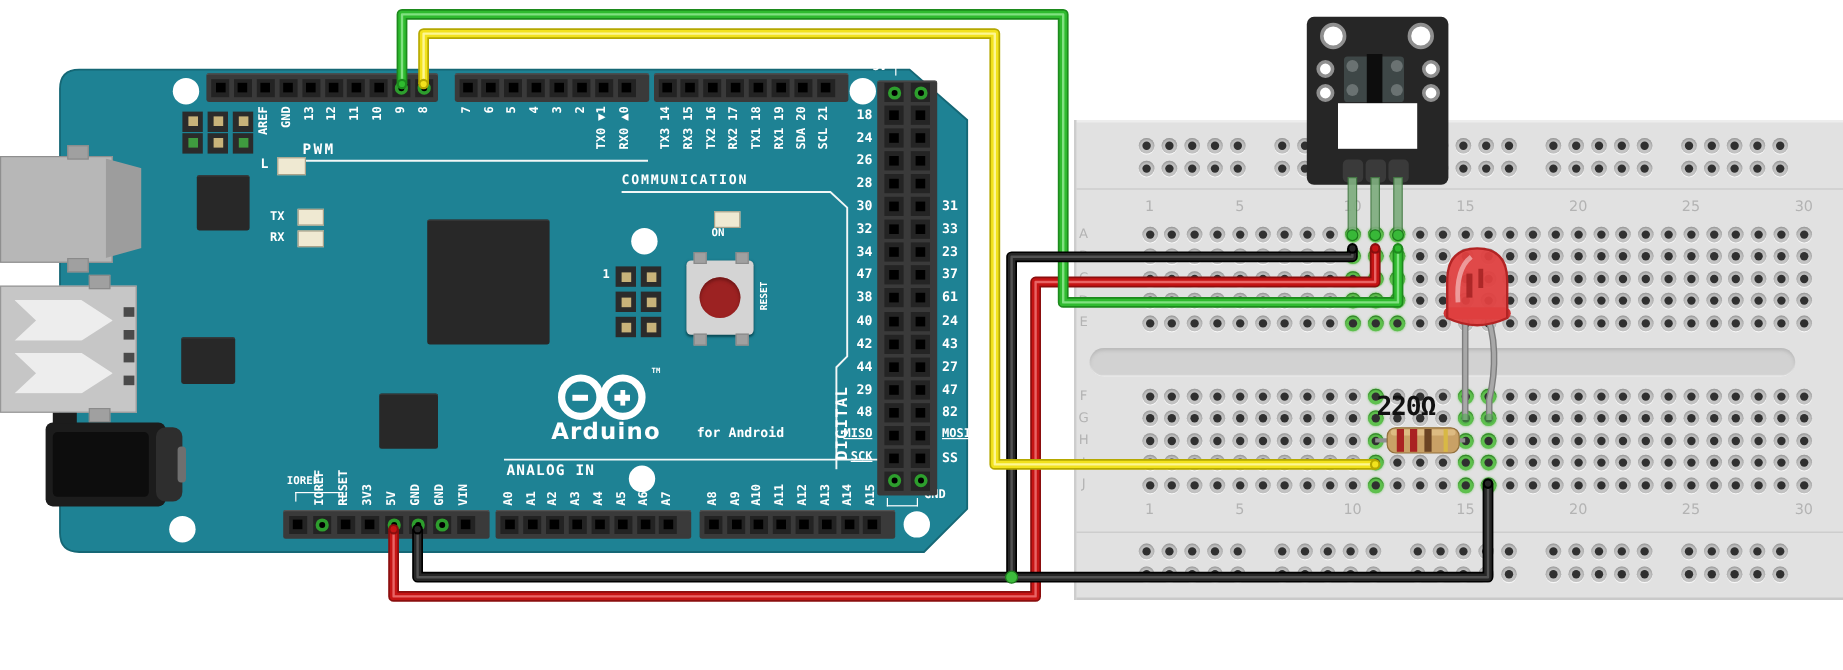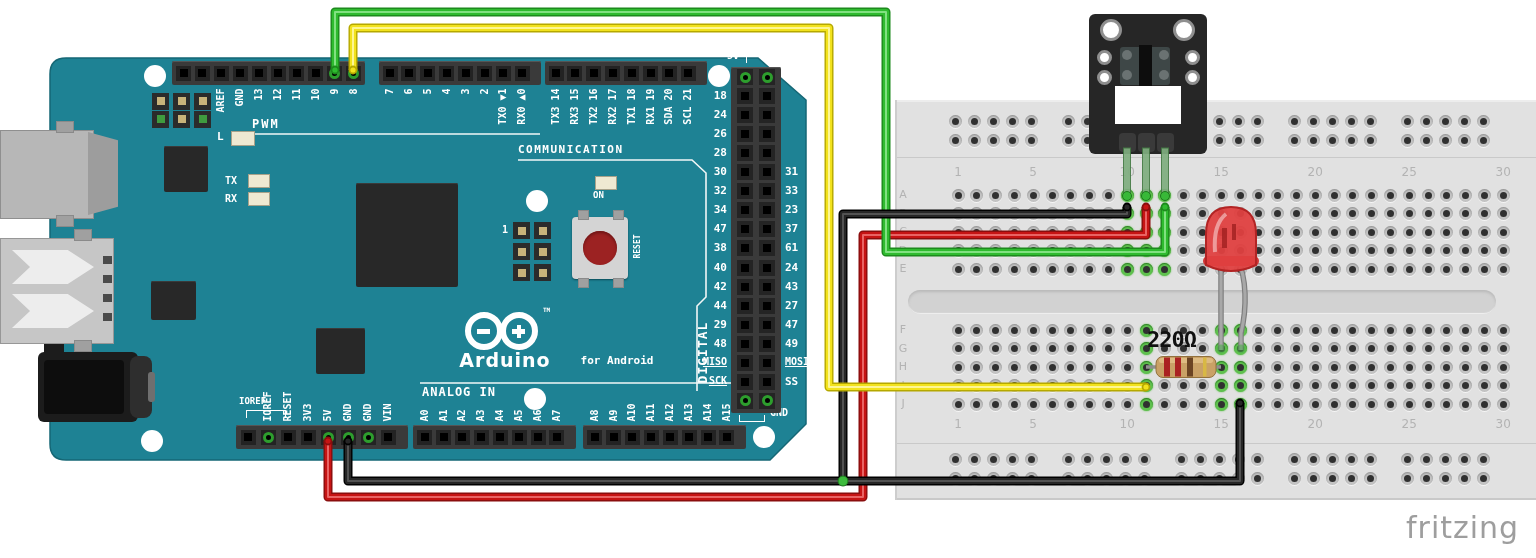--- a/index.html
+++ b/index.html
@@ -746,21 +746,21 @@
       <div class="dlab sm" style="text-align: right; left: 675px; top: 374.8px; width: 52px; height: 14px;">SCK</div>
       <div class="dlab" style="left: 785px; top: 165.25px; width: 40px; height: 14px;">31</div>
       <div class="dlab" style="left: 785px; top: 184.3px; width: 40px; height: 14px;">33</div>
       <div class="dlab" style="left: 785px; top: 203.35px; width: 40px; height: 14px;">23</div>
       <div class="dlab" style="left: 785px; top: 222.4px; width: 40px; height: 14px;">37</div>
       <div class="dlab" style="left: 785px; top: 241.45px; width: 40px; height: 14px;">61</div>
       <div class="dlab" style="left: 785px; top: 260.5px; width: 40px; height: 14px;">24</div>
       <div class="dlab" style="left: 785px; top: 279.55px; width: 40px; height: 14px;">43</div>
       <div class="dlab" style="left: 785px; top: 298.6px; width: 40px; height: 14px;">27</div>
       <div class="dlab" style="left: 785px; top: 317.65px; width: 40px; height: 14px;">47</div>
-      <div class="dlab" style="left: 785px; top: 336.7px; width: 40px; height: 14px;">49</div>
+      <div class="dlab" style="left: 785px; top: 336.7px; width: 40px; height: 14px;">82</div>
       <div class="dlab sm" style="left: 785px; top: 355.75px; width: 40px; height: 14px;">MOSI</div>
       <div class="dlab" style="left: 785px; top: 374.8px; width: 40px; height: 14px;">SS</div>
     </div>
 
   <div class="sensor" style="left:1089px;top:14px;width:118px;height:140px;"></div>
   <div class="scircle" style="left:1100px;top:19px;width:16px;height:16px;"></div>
   <div class="scircle" style="left:1173px;top:19px;width:16px;height:16px;"></div>
   <div class="abs" style="left:1120px;top:47px;width:50px;height:38px;background:#3e4747;border-radius:3px;"></div>
   <div class="abs" style="left:1139px;top:45px;width:13px;height:42px;background:#0d0d0d;"></div>
   <div class="abs" style="left:1122px;top:50px;width:10px;height:10px;border-radius:50%;background:#6a7272;"></div>
@@ -771,21 +771,20 @@
   <div class="scircle" style="left:1097px;top:70px;width:9px;height:9px;"></div>
   <div class="scircle" style="left:1185px;top:50px;width:9px;height:9px;"></div>
   <div class="scircle" style="left:1185px;top:70px;width:9px;height:9px;"></div>
   <div class="abs" style="left:1115px;top:86px;width:66px;height:38px;background:#fff;"></div>
   <div class="abs" style="left:1119px;top:133px;width:17px;height:19px;background:#3a3a3a;border-radius:4px;"></div>
   <div class="abs" style="left:1138px;top:133px;width:17px;height:19px;background:#3a3a3a;border-radius:4px;"></div>
   <div class="abs" style="left:1157px;top:133px;width:17px;height:19px;background:#3a3a3a;border-radius:4px;"></div>
 
   <div class="abs mono" style="left:1147px;top:327px;font-size:22px;font-weight:bold;color:#111;letter-spacing:-1px;">220Ω</div>
 
-  <div class="abs" style="left:1406px;top:510px;font-size:30px;color:#9e9e9e;letter-spacing:1px;font-family:'DejaVu Sans',sans-serif;">fritzing</div>
 
   <svg id="parts-svg" width="1536" height="558" style="pointer-events:none;z-index:40;">
     <g id="sensor-legs">
         <rect x="1123.5" y="148" width="7" height="51" fill="#7fae7f" stroke="#447a44" stroke-width="1" opacity="0.92"></rect>
         <circle cx="1127" cy="196" r="4.5" fill="#38b838" stroke="#1d7a1d"></circle>
         <rect x="1142.5" y="148" width="7" height="51" fill="#7fae7f" stroke="#447a44" stroke-width="1" opacity="0.92"></rect>
         <circle cx="1146" cy="196" r="4.5" fill="#38b838" stroke="#1d7a1d"></circle>
         <rect x="1161.5" y="148" width="7" height="51" fill="#7fae7f" stroke="#447a44" stroke-width="1" opacity="0.92"></rect>
         <circle cx="1165" cy="196" r="4.5" fill="#38b838" stroke="#1d7a1d"></circle>
       </g>

